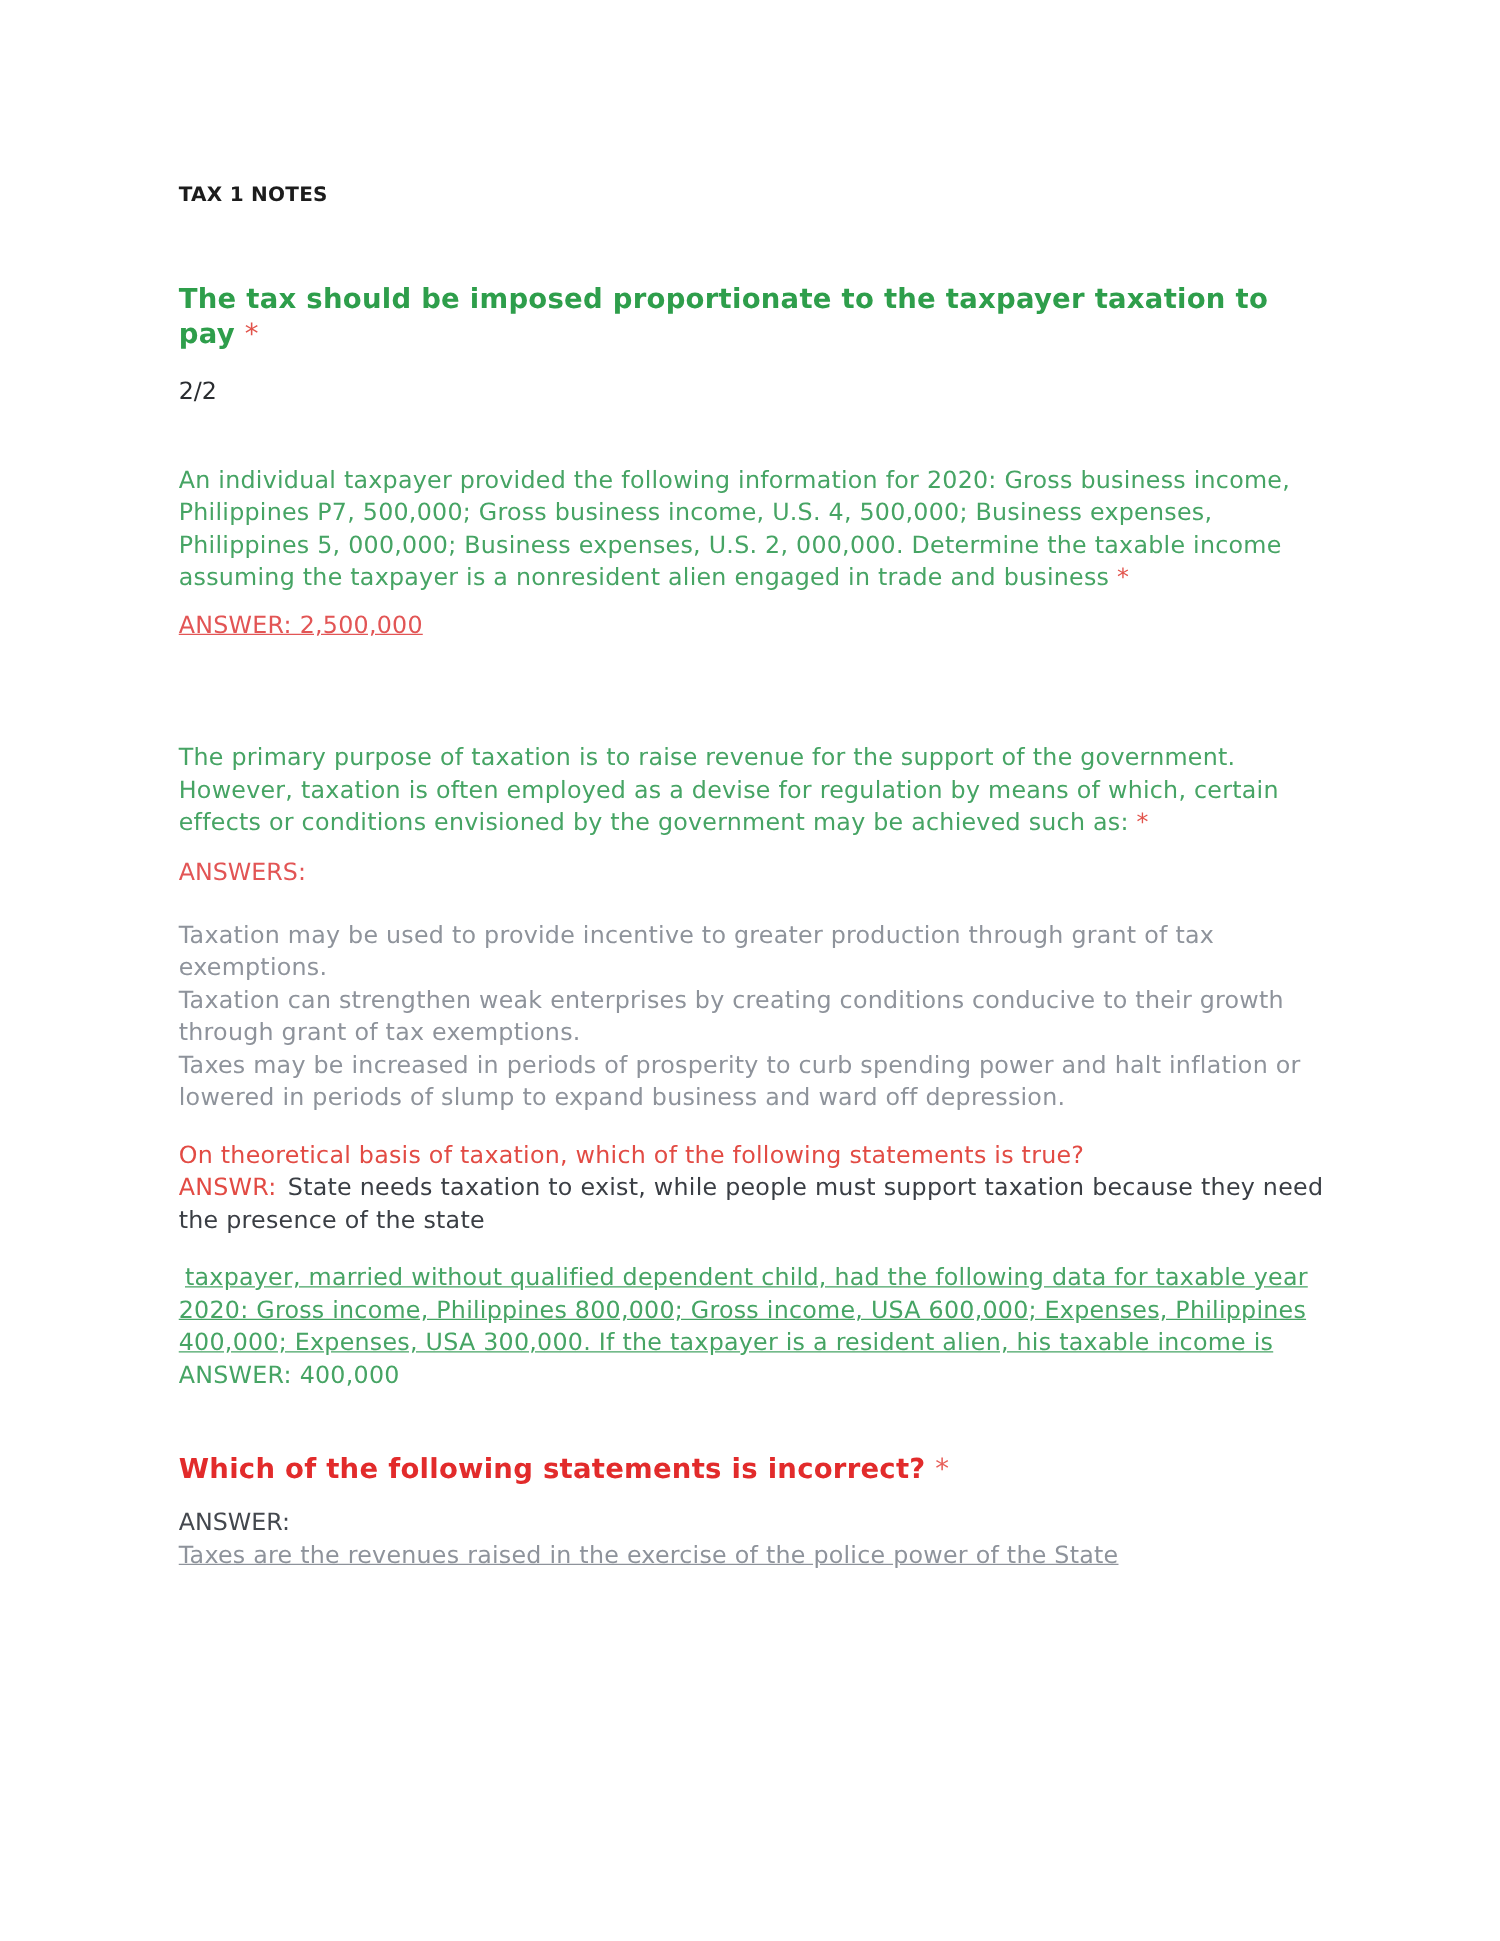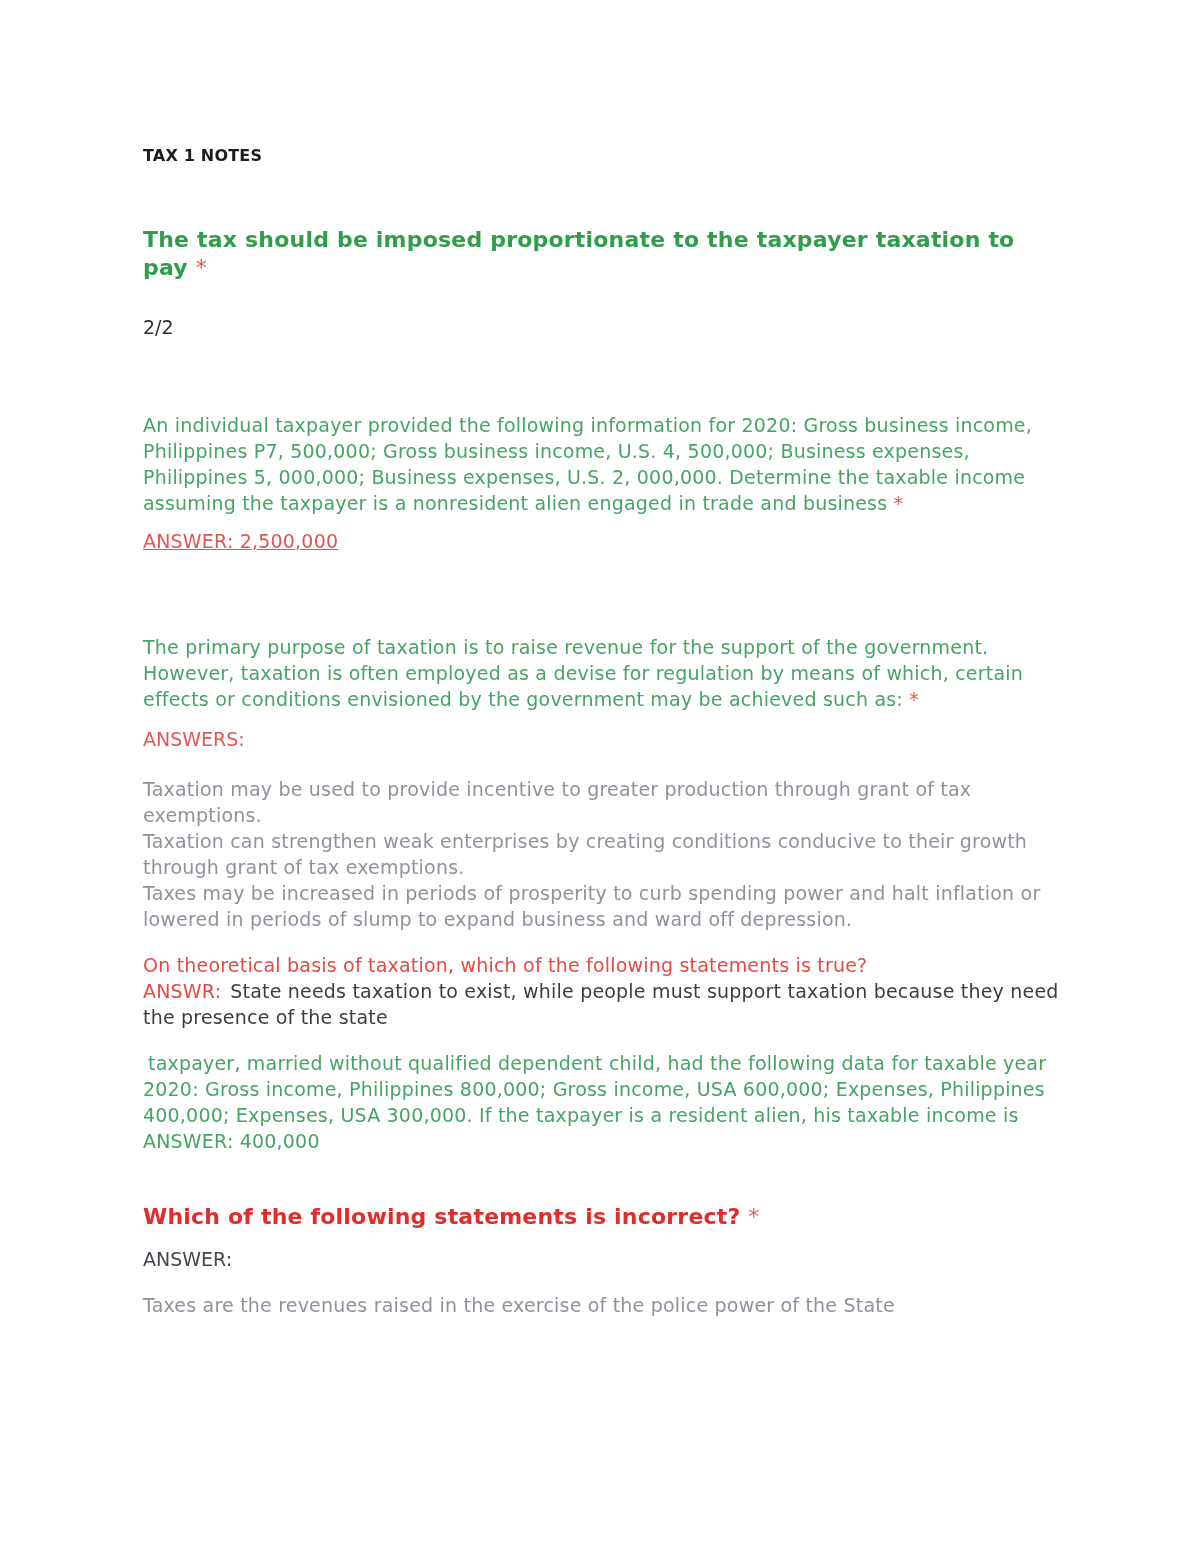--- a/index.html
+++ b/index.html
@@ -36,44 +36,44 @@
     font-weight: bold;
     color: #2e9e4b;
     line-height: 28px;
     letter-spacing: 0.2px;
   }
   .q-heading .asterisk {
     color: #e2534b;
     font-weight: normal;
   }
   .score {
-    margin-top: 32px;
+    margin-top: 18px;
     font-size: 19px;
     color: #2a2d31;
     line-height: 26px;
   }
   .answer-dark {
     margin-top: 16px;
     font-size: 19px;
     color: #3d4147;
     line-height: 26px;
     letter-spacing: 0.2px;
   }
   .para {
     font-size: 19px;
     line-height: 26px;
     letter-spacing: 0.2px;
   }
   .green-body {
     color: #46a464;
   }
-  .green-q2 { margin-top: 72px; }
+  .green-q2 { margin-top: 45px; }
   .green-q3 { margin-top: 80px; }
   .green-q5 { margin-top: 20px; }
-  .green-q5 .q-text { text-indent: 5px; }
+  .green-q5 .q-text { text-indent: 5px; text-decoration: underline; }
   .red-answer {
     margin-top: 12px;
     font-size: 19px;
     color: #e25555;
     line-height: 26px;
     letter-spacing: 0.2px;
     text-decoration: underline;
   }
   .answers-label {
     margin-top: 14px;
@@ -105,21 +105,21 @@
   .q-heading-red .asterisk {
     color: #e8605a;
     font-weight: normal;
   }
   .answer-label-dark {
     margin-top: 14px;
     font-size: 19px;
     color: #44484e;
     line-height: 26px;
   }
-  .gray-final { margin-top: 20px; }
+  .gray-final { margin-top: 0; text-decoration: underline; }
 </style>
 </head>
 <body>
 
 <div class="page">
   <div class="content">
 
     <div class="doc-title">TAX 1 NOTES</div>
 
     <div class="q-heading"><span>The tax should be imposed proportionate to the taxpayer taxation to pay</span> <span class="asterisk">*</span></div>

